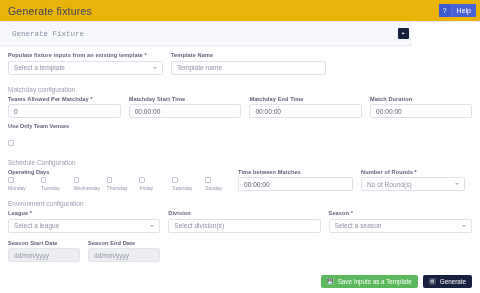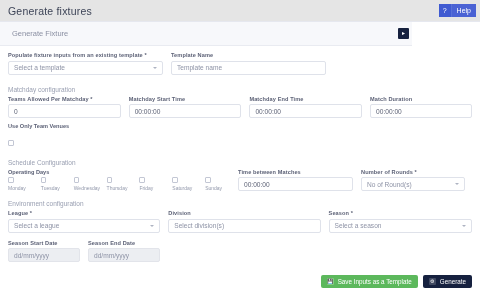--- a/index.html
+++ b/index.html
@@ -7,21 +7,21 @@
     width: 480px; height: 293px;
     font-family: "Liberation Sans", sans-serif;
     background: #ffffff;
     overflow: hidden;
   }
   .page { position: relative; width: 480px; height: 293px; background: #fff; }
 
   
   .topbar {
     position: absolute; left: 0; top: 0; width: 480px; height: 22px;
-    background: #e5e5e5;
+    background: #eab308;
     border-bottom: 1px solid #e6e8ef;
     display: flex; align-items: center; justify-content: space-between;
     padding: 0 4px 0 8px;
     gap: 20px;
   }
   .page-title {
     font-size: 10.5px; color: #3d4457; letter-spacing: .2px;
   }
   .help-group { display: flex; align-items: center; height: 13px; }
   .help-icon-btn {
@@ -33,20 +33,21 @@
     height: 13px; background: #4a62d4; color: #fff;
     font-size: 7px; line-height: 13px; padding: 0 5px;
   }
 
   
   .section-strip {
     position: absolute; left: 0; top: 22px; width: 412px; height: 24px;
     background: #f7f8fb; border-bottom: 1px solid #e9ebf1;
     display: flex; align-items: center; justify-content: space-between;
     padding: 0 3px 0 12px;
+    font-family: Liberation Mono, monospace;
   }
   .section-strip .label { font-size: 7.5px; color: #8b90a3; }
   .collapse-btn {
     width: 11px; height: 11px; background: #16213f; color: #fff;
     font-size: 6px; line-height: 11px; text-align: center; border-radius: 1px;
   }
 
   
   .body { position: absolute; left: 0; top: 46px; width: 480px; height: 223px; background: #fff; }
 

